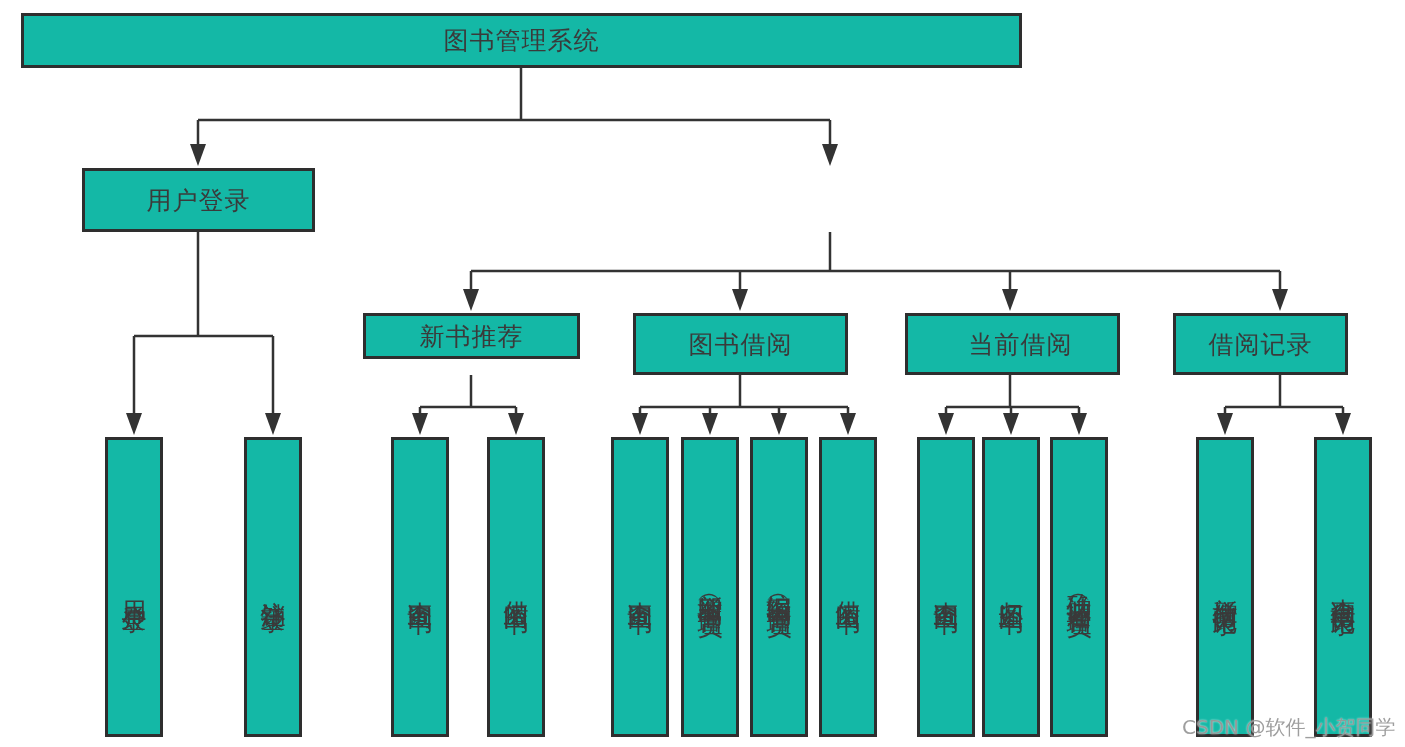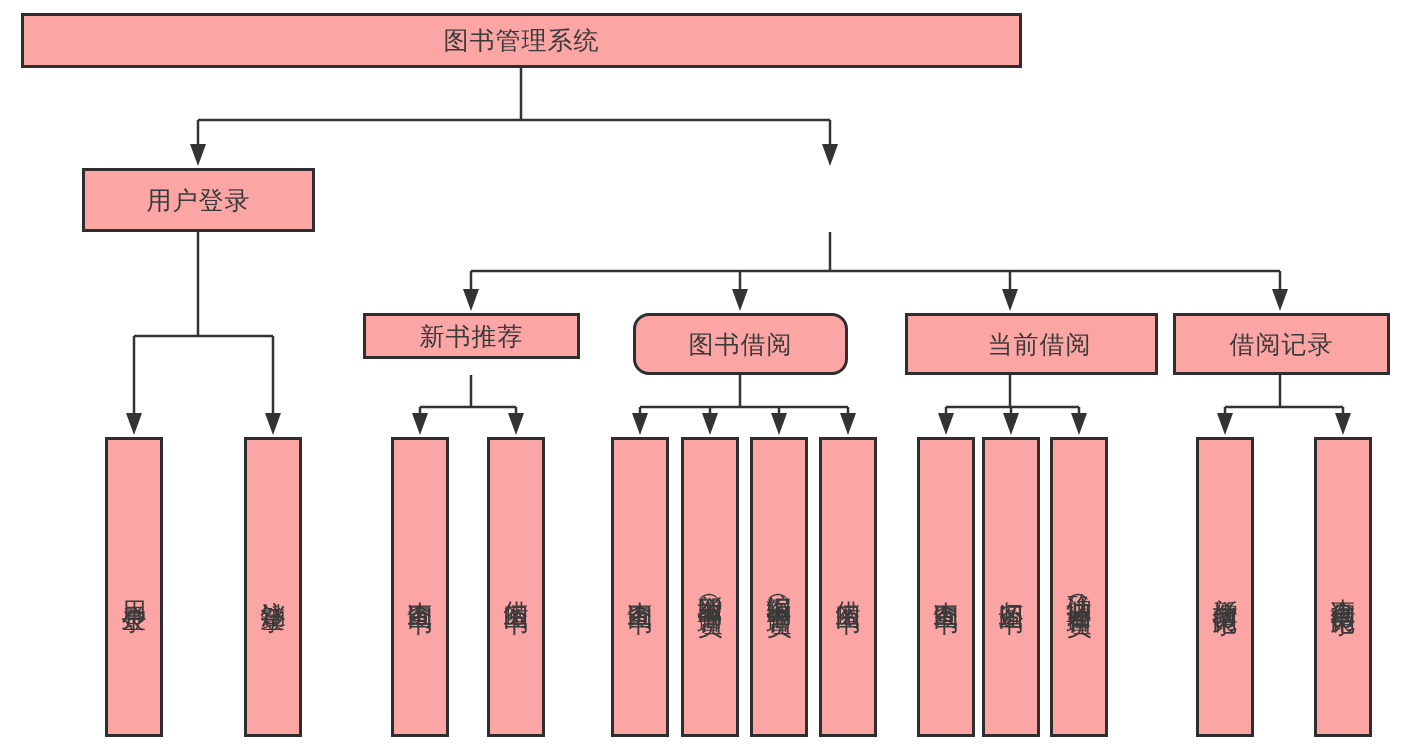--- a/index.html
+++ b/index.html
@@ -17,21 +17,21 @@
   }
   #connectors {
     position: absolute;
     left: 0; top: 0;
     width: 1405px; height: 747px;
     z-index: 1;
   }
   .box {
     position: absolute;
     box-sizing: border-box;
-    background: #fca5a5;
+    background: #14b8a6;
     border: 3px solid #2e2e2e;
     display: flex;
     align-items: center;
     justify-content: center;
     color: #3a3a3a;
     z-index: 2;
   }
   .hbox {
     font-size: 25px;
     letter-spacing: 1px;
@@ -45,23 +45,23 @@
     letter-spacing: 3px;
     white-space: nowrap;
   }
   
   .n-root   { left: 21px;   top: 13px;  width: 1001px; height: 55px; }
   
   .n-login  { left: 82px;   top: 168px; width: 233px;  height: 64px; }
   .n-mgmt   { left: 713px;  top: 168px; width: 232px;  height: 64px; }
   
   .n-newrec { left: 363px;  top: 313px; width: 217px;  height: 46px; }
-  .n-borrow { left: 633px;  top: 313px; width: 215px;  height: 62px; border-radius: 16px; }
-  .n-curr   { left: 905px;  top: 313px; width: 253px;  height: 62px; padding-left: 16px; }
-  .n-record { left: 1173px; top: 313px; width: 217px;  height: 62px; }
+  .n-borrow { left: 633px;  top: 313px; width: 215px;  height: 62px; }
+  .n-curr   { left: 905px;  top: 313px; width: 215px;  height: 62px; padding-left: 16px; }
+  .n-record { left: 1173px; top: 313px; width: 175px;  height: 62px; }
   
   .leaf { top: 437px; width: 58px; height: 300px; }
   .l-user    { left: 105px; }
   .l-logout  { left: 244px; }
   .l-nbq     { left: 391px; }
   .l-nbb     { left: 487px; }
   .l-bbq     { left: 611px; }
   .l-bba     { left: 681px; }
   .l-bbe     { left: 750px; }
   .l-bbb     { left: 819px; }
@@ -198,14 +198,15 @@
     <span class="vtext">确认归还（管理员）</span>
   </div>
 
   <div class="box vbox leaf l-bra">
     <span class="vtext">新增借阅记录</span>
   </div>
   <div class="box vbox leaf l-brq">
     <span class="vtext">查询借阅记录</span>
   </div>
 
+  <div id="watermark">CSDN @软件_小贺同学</div>
 
 </div>
 
 </body></html>

